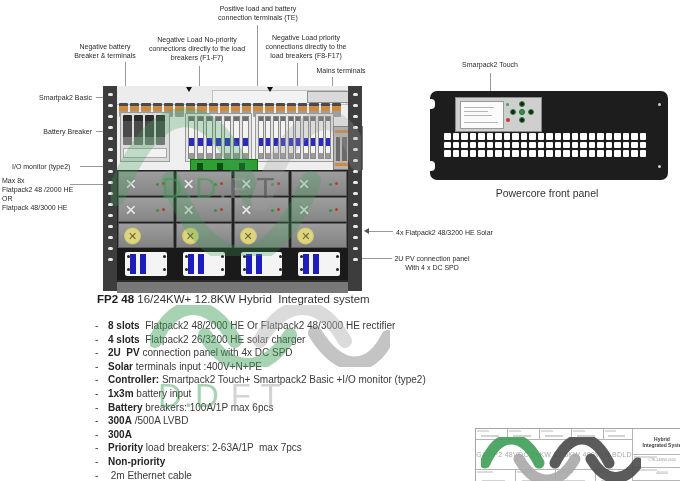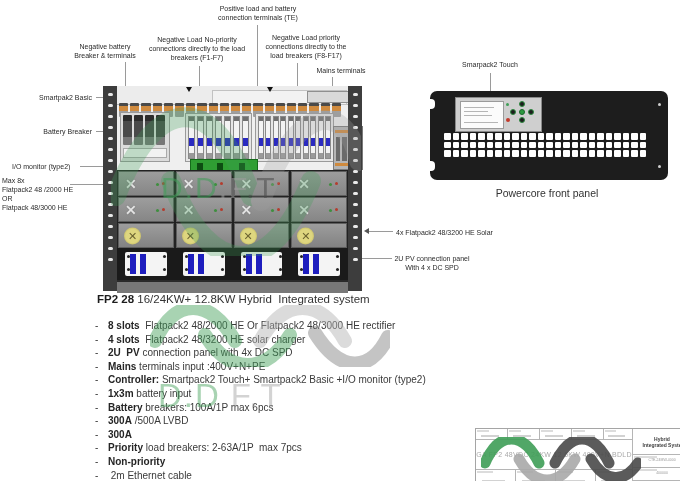--- a/index.html
+++ b/index.html
@@ -372,41 +372,41 @@
         <div class="pc-hole"></div>
         <div class="pc-hole"></div>
         <div class="pc-hole"></div>
       </div>
     <div class="dot" style="left:228px;top:12px;width:3px;height:3px;background:#cfcfcf;"></div>
     <div class="dot" style="left:228px;top:74px;width:3px;height:3px;background:#cfcfcf;"></div>
   </div>
   <div class="lbl c" style="left:547px;top:189px;font-size:10.5px;color:#333;">Powercore front panel</div>
 
   <div class="sys-title">
-    <b>FP2 28</b><span style="white-space:pre;margin-top:31px;"> 16/24KW+ 12.8KW Hybrid  Integrated system</span>
+    <b>FP2 48</b><span style="white-space:pre;margin-top:31px;"> 16/24KW+ 12.8KW Hybrid  Integrated system</span>
   </div>
   <div class="bullets">
       <div class="b-row">
         <span class="b-dash">-</span>
         <span class="b-lead">8 slots</span>
         <span class="b-rest">  Flatpack2 48/2000 HE Or Flatpack2 48/3000 HE rectifier</span>
       </div>
       <div class="b-row">
         <span class="b-dash">-</span>
         <span class="b-lead">4 slots</span>
-        <span class="b-rest">  Flatpack2 48/3200 HE solar charger</span>
+        <span class="b-rest">  Flatpack2 26/3200 HE solar charger</span>
       </div>
       <div class="b-row">
         <span class="b-dash">-</span>
         <span class="b-lead">2U  PV</span>
         <span class="b-rest"> connection panel with 4x DC SPD</span>
       </div>
       <div class="b-row">
         <span class="b-dash">-</span>
-        <span class="b-lead">Mains</span>
+        <span class="b-lead">Solar</span>
         <span class="b-rest"> terminals input :400V+N+PE</span>
       </div>
       <div class="b-row">
         <span class="b-dash">-</span>
         <span class="b-lead">Controller:</span>
         <span class="b-rest"> Smartpack2 Touch+ Smartpack2 Basic +I/O monitor (type2)</span>
       </div>
       <div class="b-row">
         <span class="b-dash">-</span>
         <span class="b-lead">1x3m</span>

